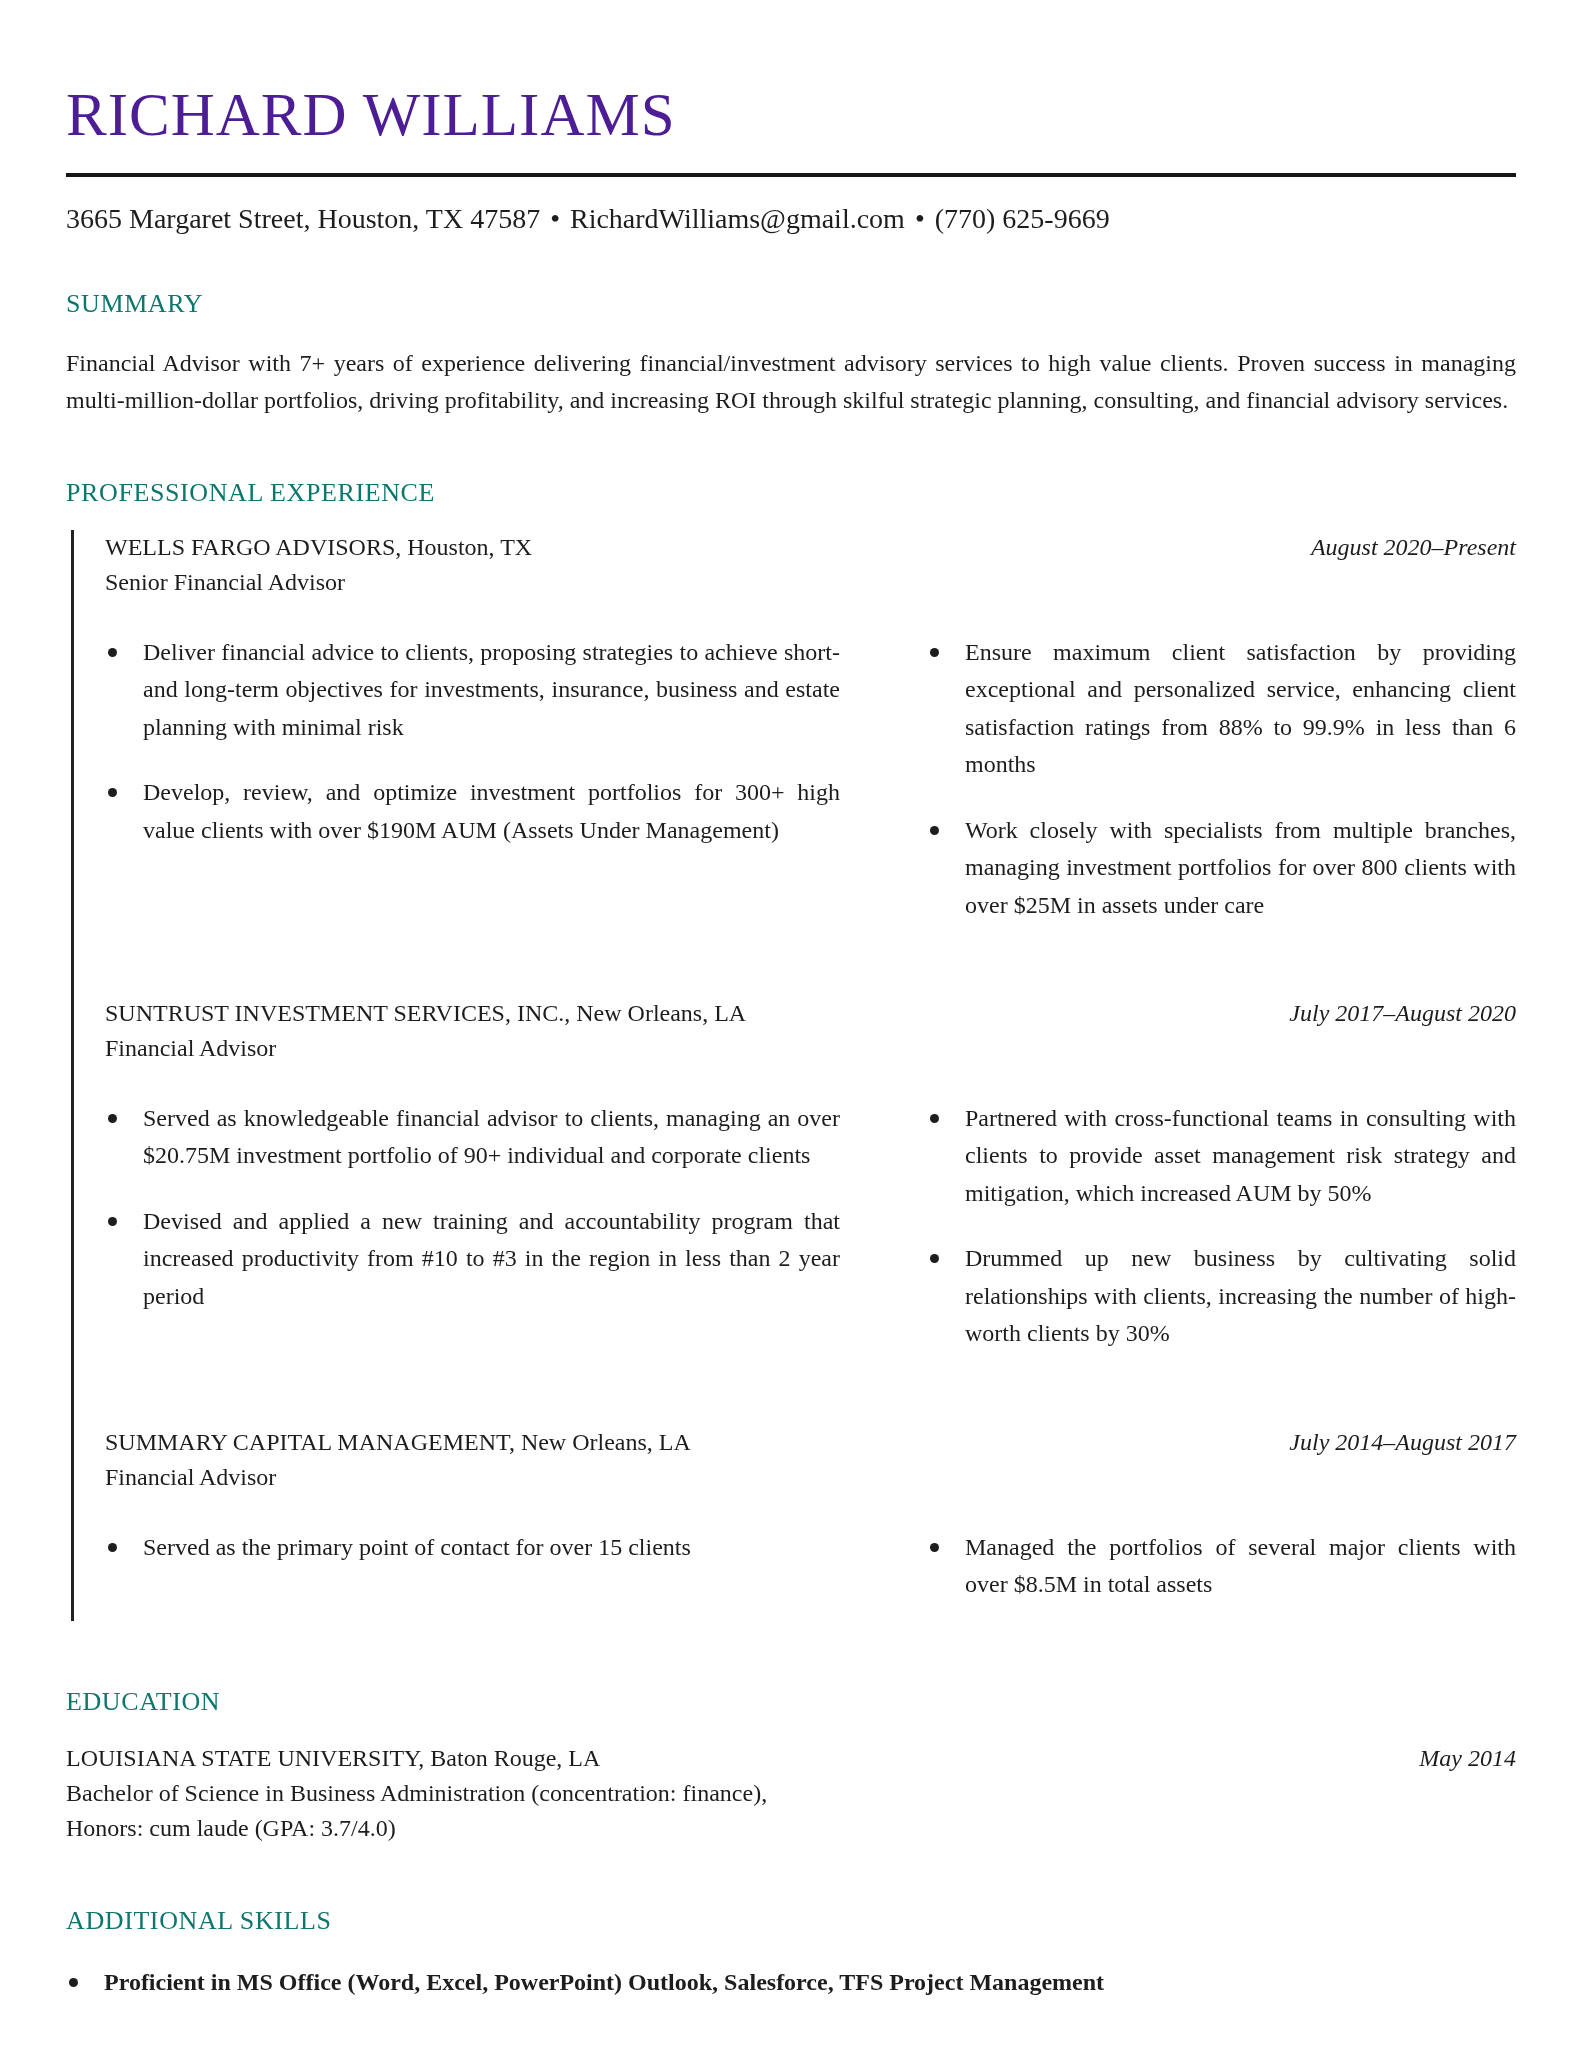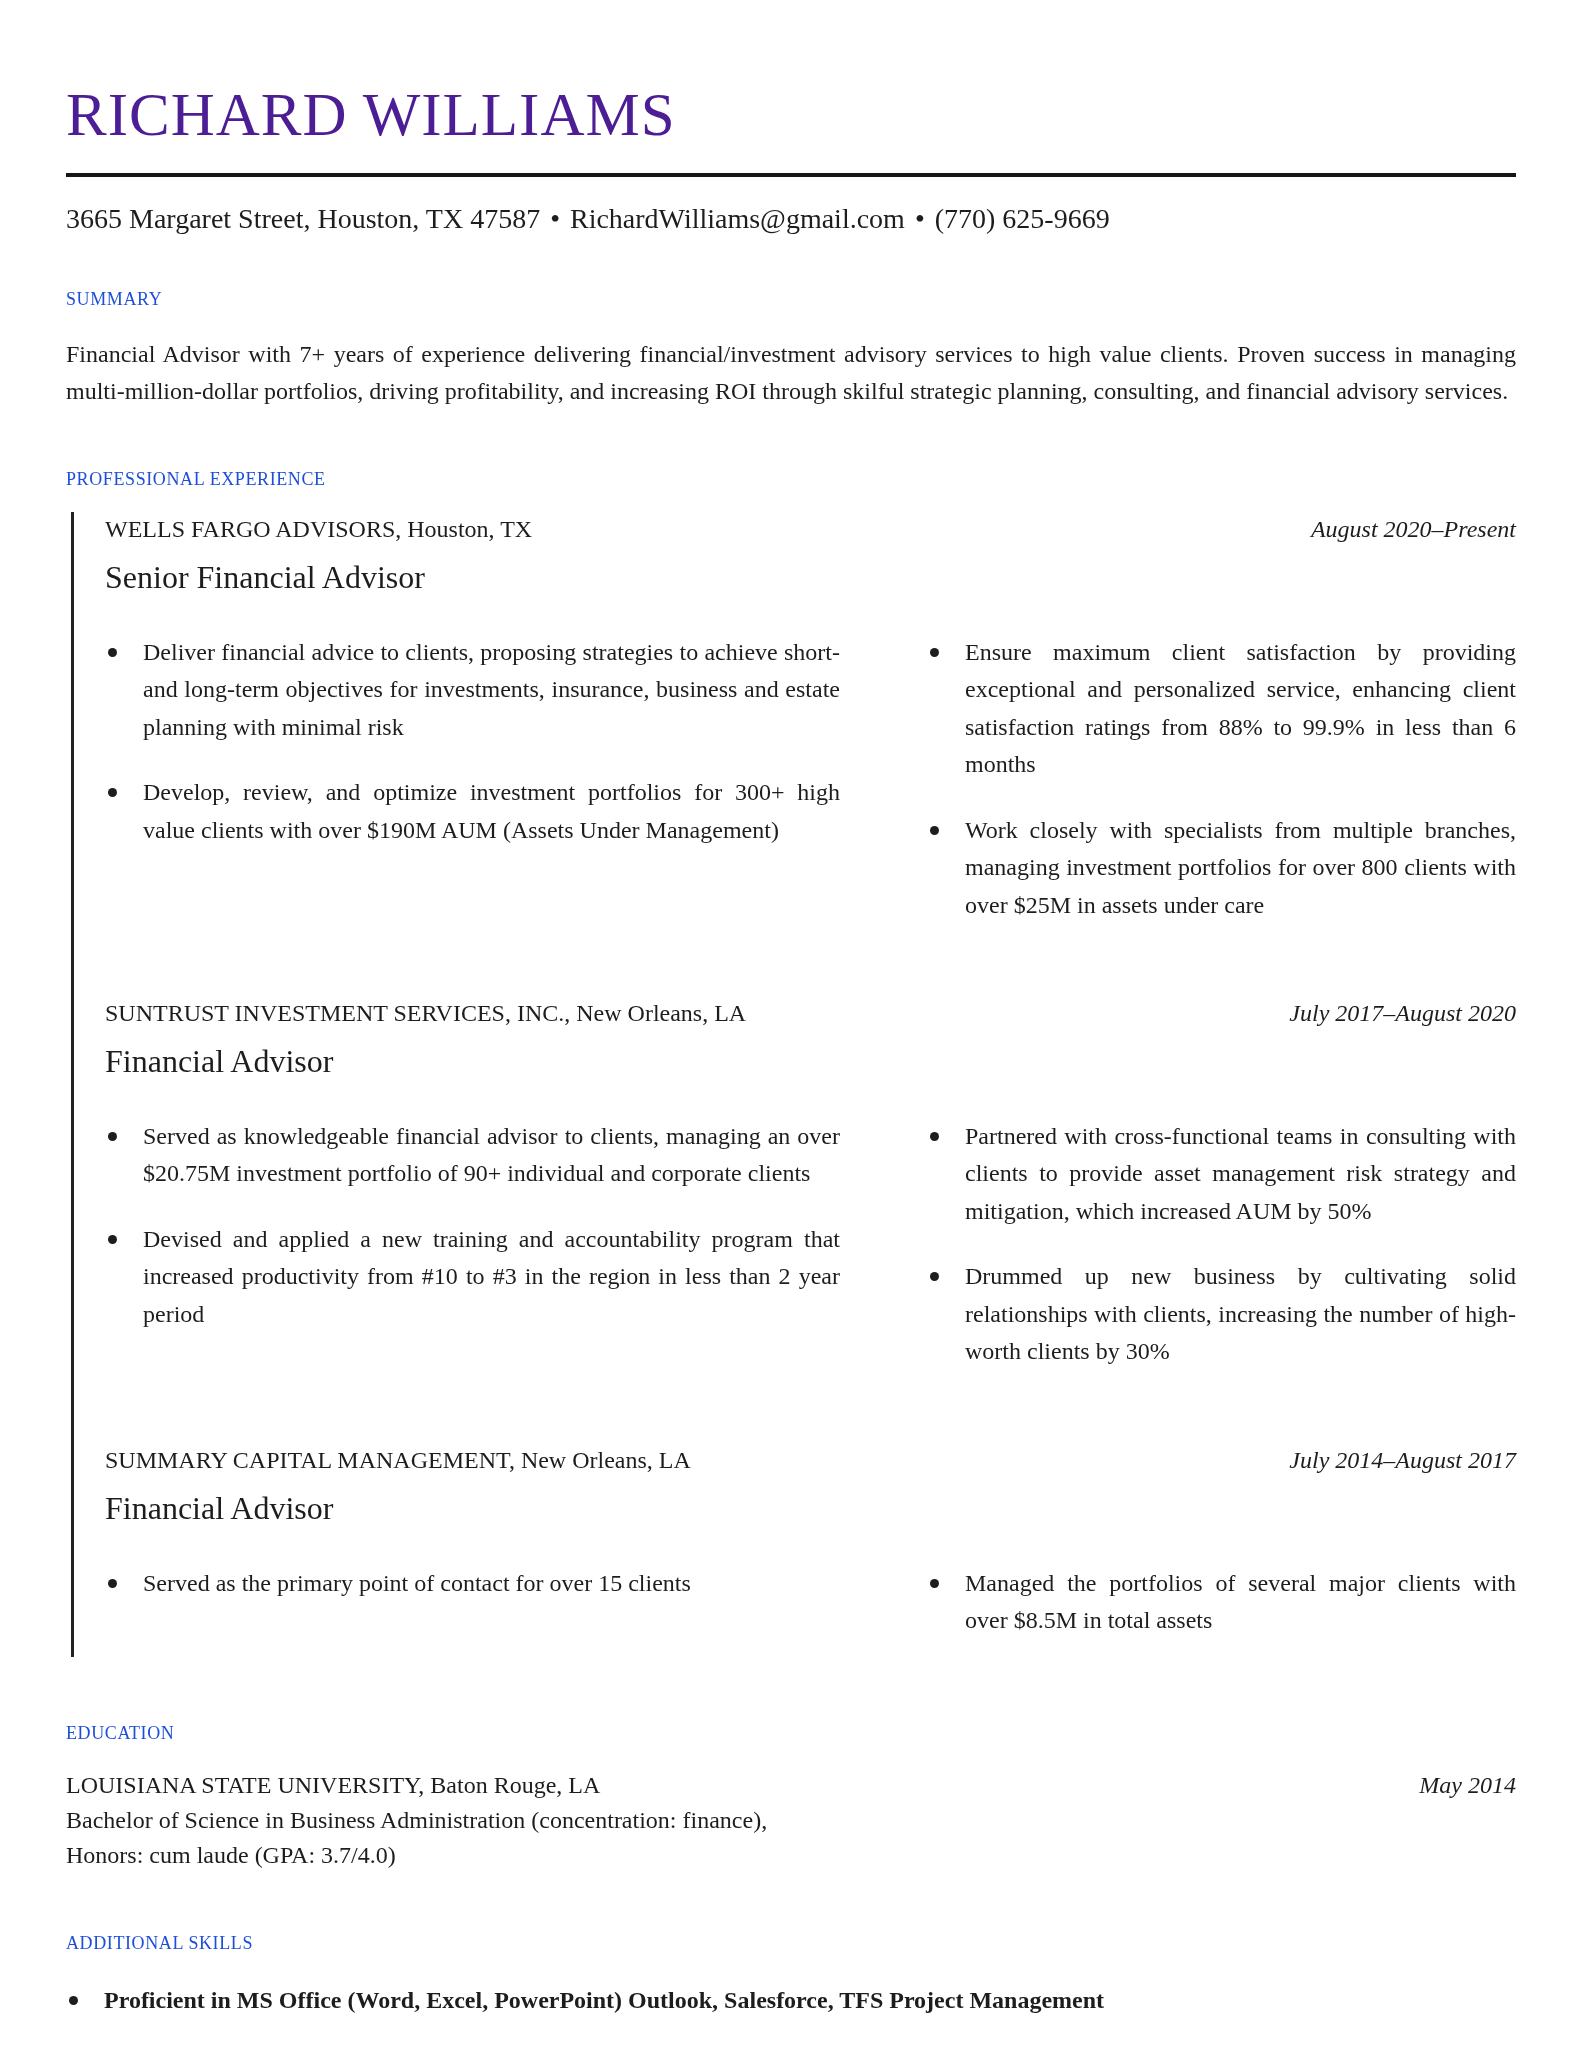--- a/index.html
+++ b/index.html
@@ -18,22 +18,22 @@
   }
   .name-rule {
     margin-top:28px; border:0;
     border-top:4px solid #161616; height:0;
   }
   .contact { margin-top:26px; font-size:28px; }
   .contact .sep { padding:0 10px; }
 
   
   .section-heading {
-    font-size:18px; letter-spacing:0.6px; font-weight:400;
-    color:#1d4ed8;
+    font-size:26px; letter-spacing:0.6px; font-weight:400;
+    color:#0f766e;
   }
   .mt-summary   { margin-top:54px; }
   .mt-exp       { margin-top:58px; }
   .mt-edu       { margin-top:66px; }
   .mt-skills    { margin-top:60px; }
 
   .summary-text {
     margin-top:26px; font-size:24px; line-height:1.56;
     text-align:justify;
   }
@@ -41,21 +41,21 @@
   
   .jobs {
     margin-top:22px; margin-left:5px;
     border-left:3px solid #222;
     padding:4px 0 18px 31px;
   }
   .job + .job { margin-top:76px; }
   .job-head { display:flex; justify-content:space-between; align-items:baseline; }
   .company  { font-size:24px; }
   .dates    { font-size:24px; font-style:italic; white-space:nowrap; }
-  .job-title{ font-size:32px; margin-top:16px; }
+  .job-title{ font-size:24px; margin-top:8px; }
 
   .cols { display:flex; gap:87px; margin-top:38px; }
   .col-left  { width:735px; flex:none; }
   .col-right { flex:1; }
 
   ul.bullets { list-style:none; }
   .bullets li {
     position:relative; padding-left:38px;
     font-size:24px; line-height:1.56; text-align:justify;
   }

